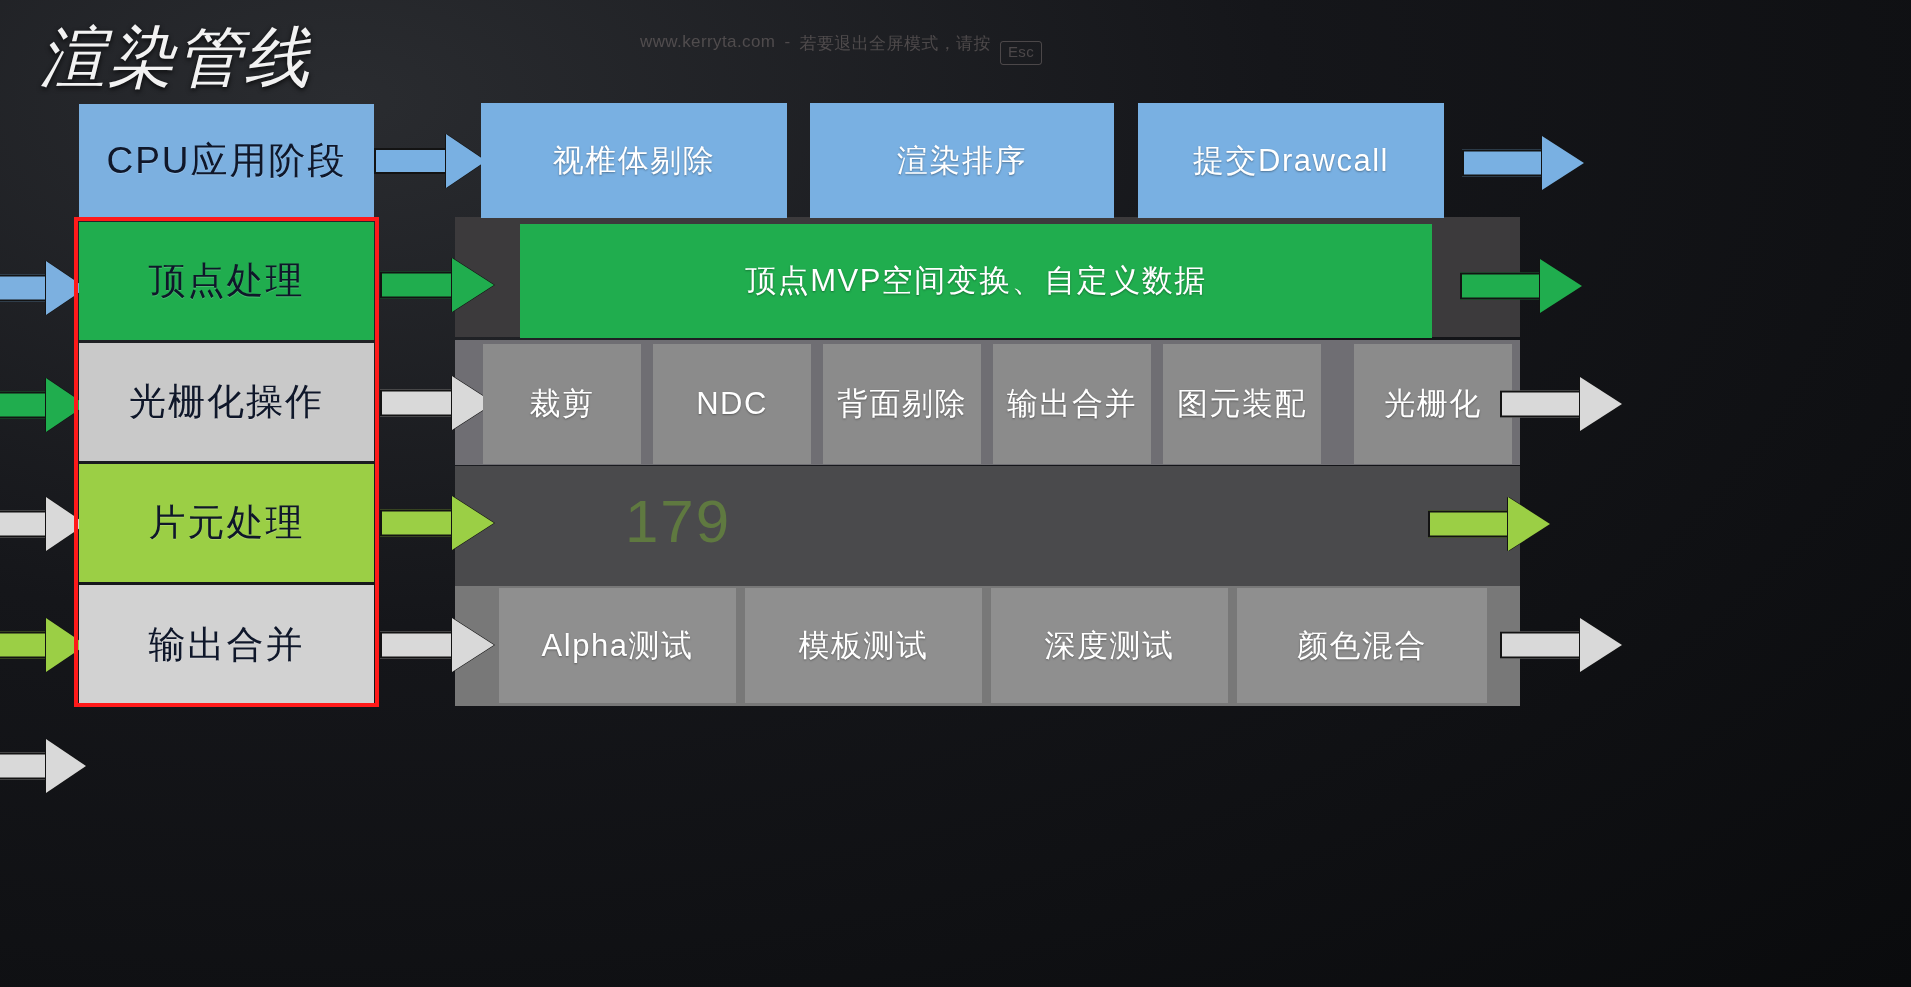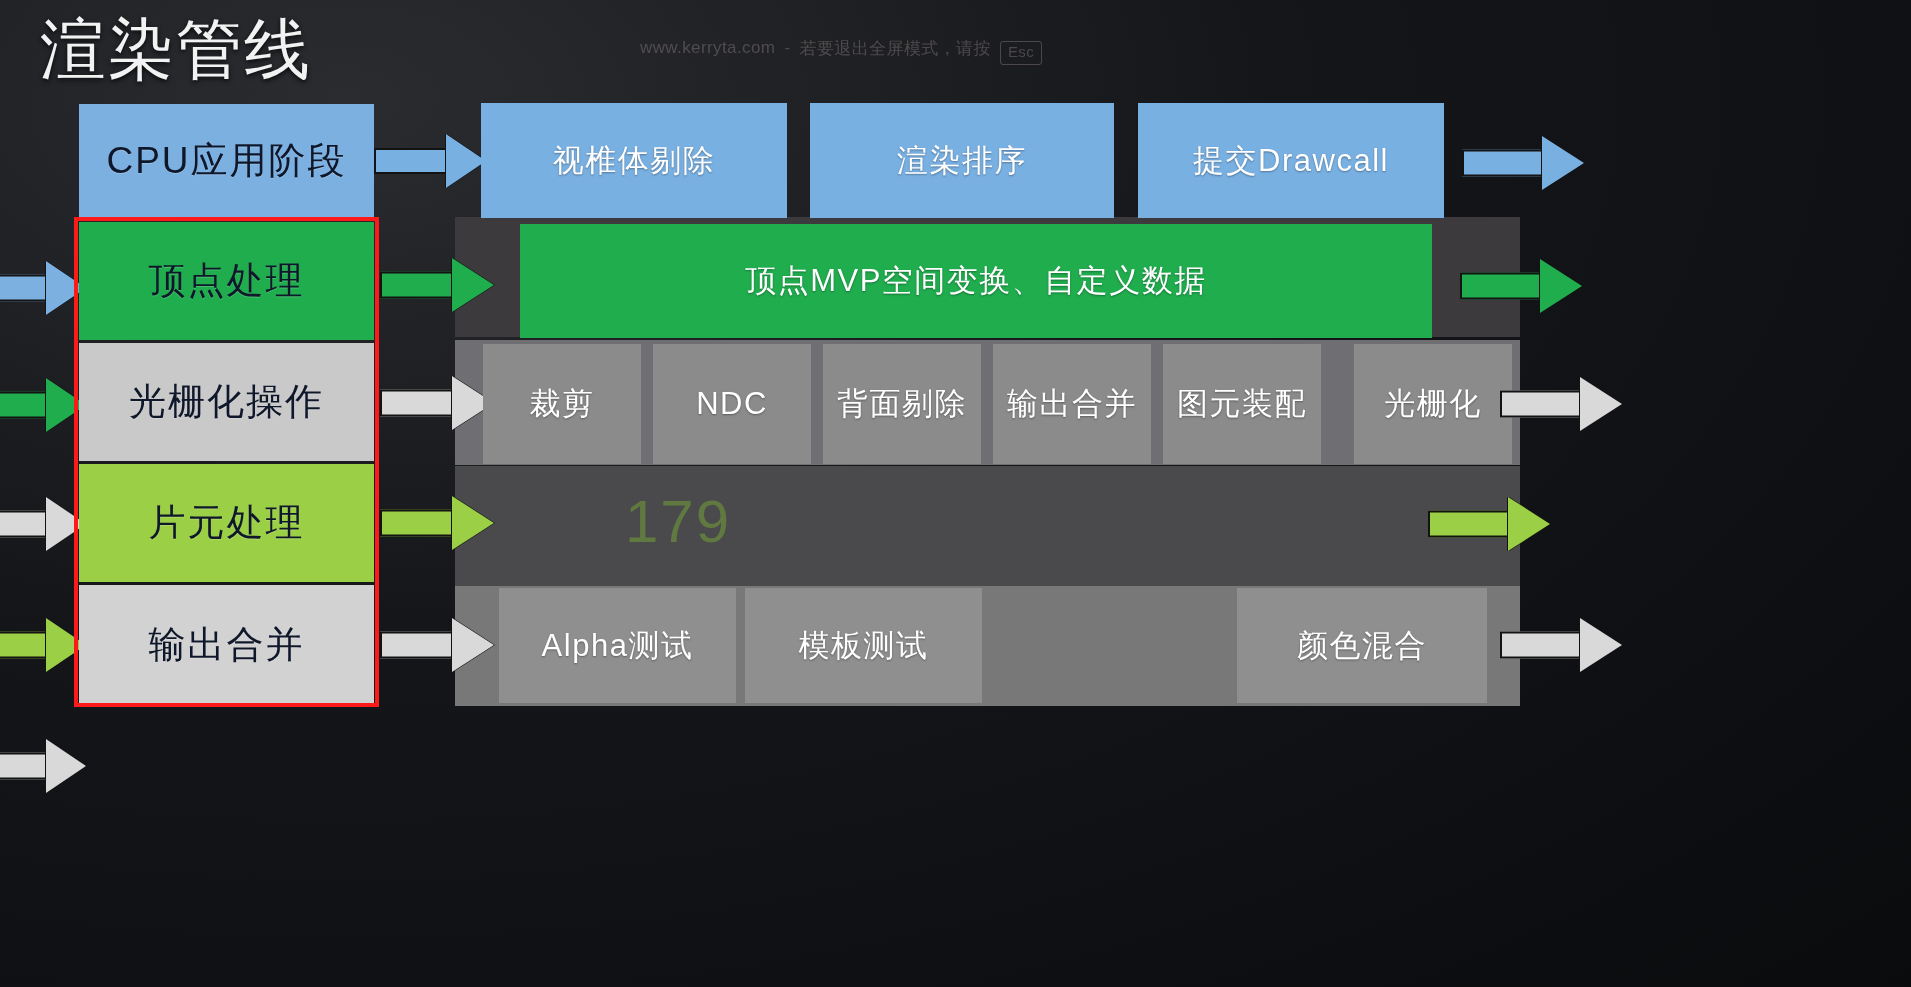--- a/index.html
+++ b/index.html
@@ -14,34 +14,35 @@
     width: 1911px; height: 987px;
     background:
       radial-gradient(ellipse at 18% 10%, #2a2c30 0%, #15161a 42%, #0a0b0d 100%),
       linear-gradient(160deg, #26282c 0%, #101114 55%, #050507 100%);
     overflow: hidden;
   }
 
   
   #title {
     position: absolute;
-    left: 40px; top: 8px;
+    left: 40px; top: 16px;
     font-size: 66px;
     line-height: 1.25;
     color: #f2f2f2;
     letter-spacing: 2px;
     text-shadow: 0 2px 5px rgba(0,0,0,.8);
     white-space: nowrap;
+    font-style: italic;
   }
 
   
   #fs-hint {
     position: absolute;
     left: 640px; top: 32px;
-    display: flex; align-items: center; gap: 9px;
+    display: flex; gap: 9px;
     font-size: 17px;
     color: rgba(150,138,136,.40);
     white-space: nowrap;
     letter-spacing: .4px;
   }
   #fs-hint .esc-key {
     border: 1px solid rgba(150,138,136,.40);
     border-radius: 3px;
     padding: 1px 7px 2px 7px;
     font-size: 15px;
@@ -275,20 +276,23 @@
     <div class="shaft" style="width:76px; height:27px; background:#d9d9d9;"></div>
     <div class="head" style="left:72px; border-left:42px solid #d9d9d9;"></div>
   </div>
 
   <div class="cell gray3" style="left:499px; top:588px; width:237px; height:115px;">
     <span>Alpha测试</span>
   </div>
   <div class="cell gray3" style="left:745px; top:588px; width:237px; height:115px;">
     <span>模板测试</span>
   </div>
+  <div class="cell gray3" style="left:991px; top:588px; width:237px; height:115px;">
+    <span>深度测试</span>
+  </div>
   <div class="cell gray3" style="left:1237px; top:588px; width:250px; height:115px;">
     <span>颜色混合</span>
   </div>
 
   <div class="arrow" style="left:1500px; top:645px; width:122px;">
     <div class="shaft" style="width:84px; height:27px; background:#d9d9d9;"></div>
     <div class="head" style="left:80px; border-left:42px solid #d9d9d9;"></div>
   </div>
 
   <div class="arrow" style="left:-8px; top:766px; width:96px;">

